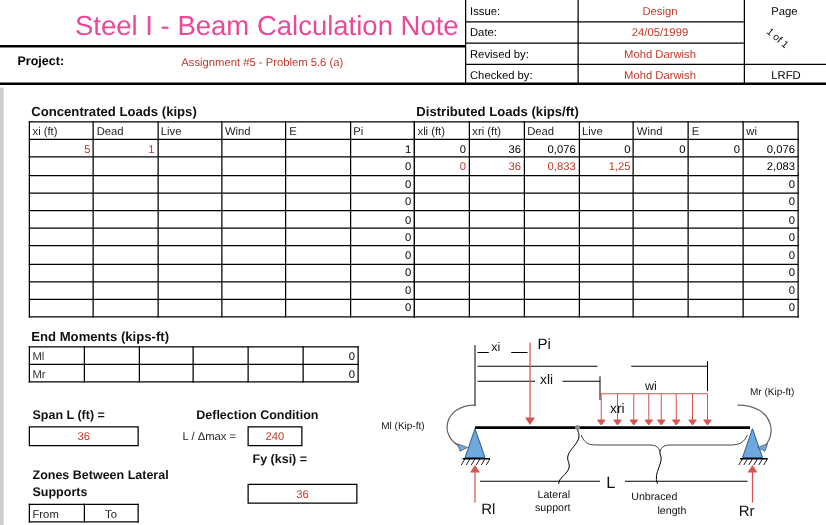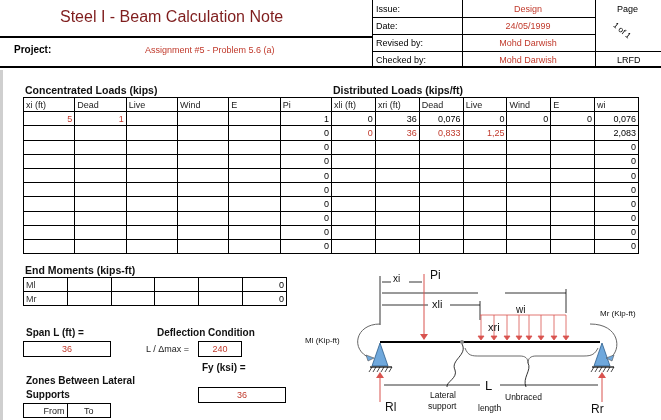--- a/index.html
+++ b/index.html
@@ -1,18 +1,18 @@
 <!DOCTYPE html>
 <html><head>
 <meta charset="utf-8">
 <style>
   html, body { margin:0; padding:0; }
   body { width:661px; height:420px; background:#ffffff; font-family:"Liberation Sans", sans-serif; position:relative; overflow:hidden; color:#000; }
   .abs { position:absolute; }
-  .hdr-title { left:60px; top:8px; font-size:16px; color:#7f1d1d; }
+  .hdr-title { left:60px; top:8px; font-size:22px; color:#ec4899; }
   .hline { position:absolute; background:#000; }
   .vline { position:absolute; background:#000; }
   .project-label { left:14px; top:44px; font-size:10px; font-weight:bold; }
   .project-value { left:145px; top:45px; font-size:9px; color:#c0392b; }
   .meta { position:absolute; font-size:9px; }
   .meta-val { position:absolute; font-size:9px; color:#c0392b; text-align:center; width:130px; }
   .section-title { position:absolute; font-size:10.5px; font-weight:bold; color:#111; }
   table.grid { position:absolute; border-collapse:collapse; font-size:9px; }
   table.grid td { border:1px solid #000; height:14.2px; padding:0 2px; box-sizing:border-box; white-space:nowrap; }
   table.grid td.num { text-align:right; }
@@ -309,21 +309,21 @@
 
 <div class="lbl" style="left:26px;top:375px;">Zones Between Lateral</div>
 <div class="lbl" style="left:26px;top:389px;">Supports</div>
 <table class="grid" style="left:23px;top:403px;width:88px;">
   <colgroup>
       <col style="width:44px">
       <col style="width:44px">
     </colgroup>
   <tbody>
       <tr class="head">
-    <td style="text-align:right;">From</td>
+    <td style="text-align:left;">From</td>
     <td style="text-align:center;">To</td>
   </tr>
 </tbody>
   </table>
 
 <div class="lbl" style="left:202px;top:362px;">Fy (ksi) =</div>
 <div class="inbox" style="left:198px;top:387px;width:88px;">36</div>
 
 <svg class="abs" style="left:300px;top:260px;" width="361" height="160" viewBox="0 0 361 160">
 
@@ -410,13 +410,13 @@
 <div class="diagram-text" style="left:432px;top:298px;font-size:11px;">xli</div>
 <div class="diagram-text" style="left:516px;top:304px;font-size:10px;">wi</div>
 <div class="diagram-text" style="left:305px;top:336px;font-size:8px;">Ml (Kip-ft)</div>
 <div class="diagram-text" style="left:600px;top:309px;font-size:8px;">Mr (Kip-ft)</div>
 <div class="diagram-text" style="left:485px;top:378px;font-size:13px;">L</div>
 <div class="diagram-text" style="left:373px;top:400px;font-size:12px;margin-left:12px;">Rl</div>
 <div class="diagram-text" style="left:591px;top:402px;font-size:12px;">Rr</div>
 <div class="diagram-text" style="left:430px;top:390px;font-size:8.5px;">Lateral</div>
 <div class="diagram-text" style="left:428px;top:401px;font-size:8.5px;">support</div>
 <div class="diagram-text" style="left:505px;top:392px;font-size:8.5px;">Unbraced</div>
-<div class="diagram-text" style="left:478px;top:403px;font-size:8.5px;">length</div>
+<div class="diagram-text" style="left:526px;top:403px;font-size:8.5px;">length</div>
 
 </body></html>

